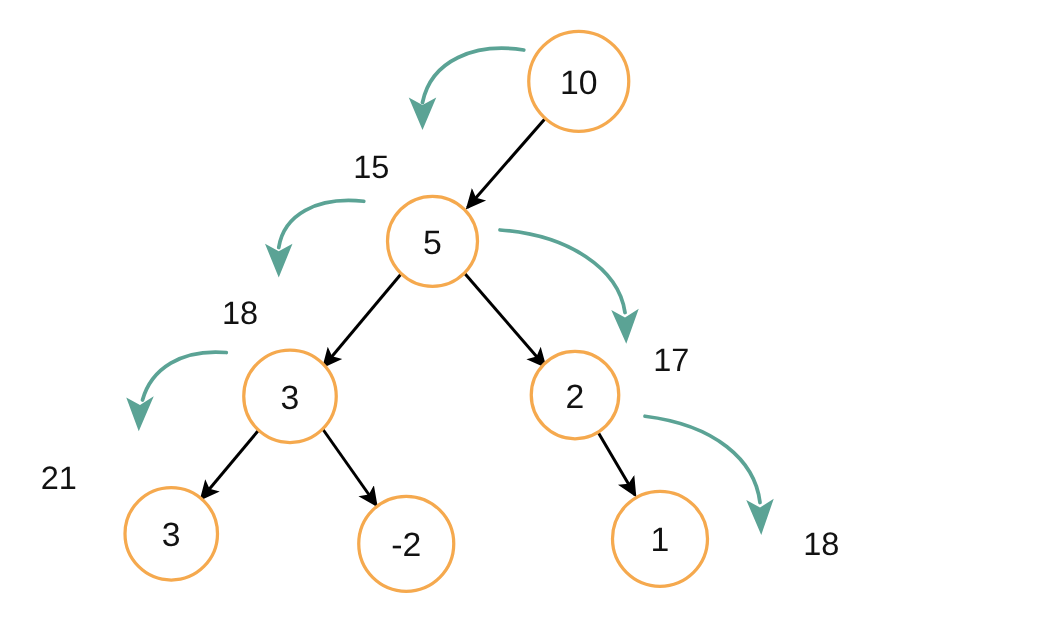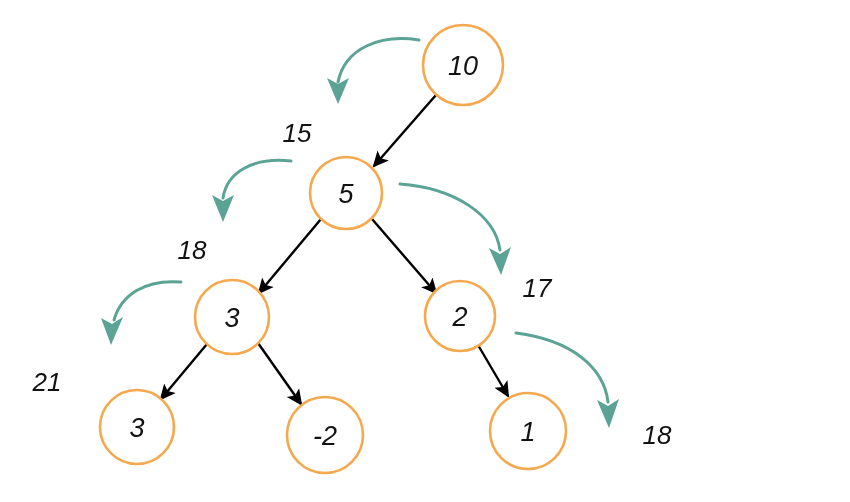--- a/index.html
+++ b/index.html
@@ -11,21 +11,20 @@
     width: 850px;
     height: 502px;
     font-family: "Liberation Sans", sans-serif;
     overflow: hidden;
   }
   #canvas-root {
     position: relative;
     width: 850px;
     height: 502px;
     background: #ffffff;
-    font-style: italic;
   }
   #tree-svg {
     position: absolute;
     top: 0;
     left: 0;
     width: 850px;
     height: 502px;
     display: block;
   }
   .node-circle {

